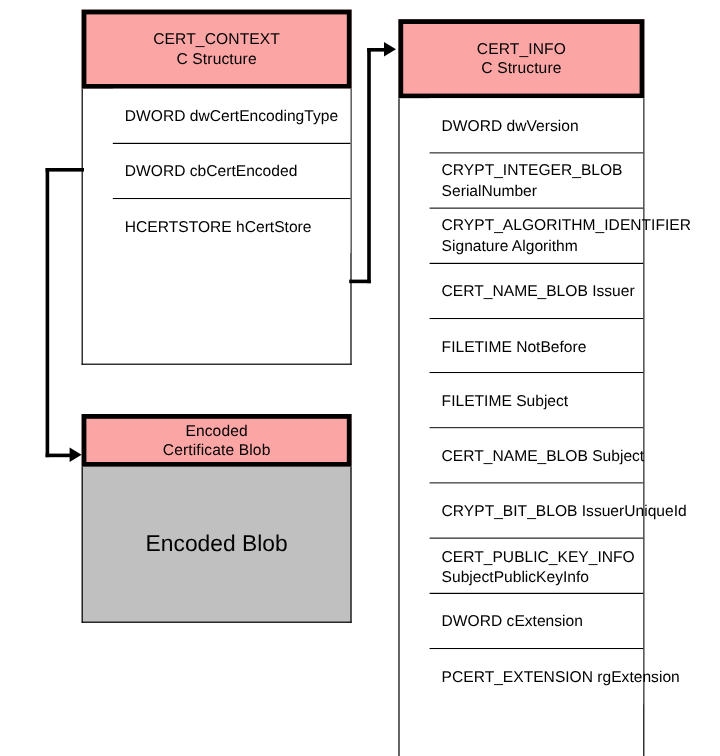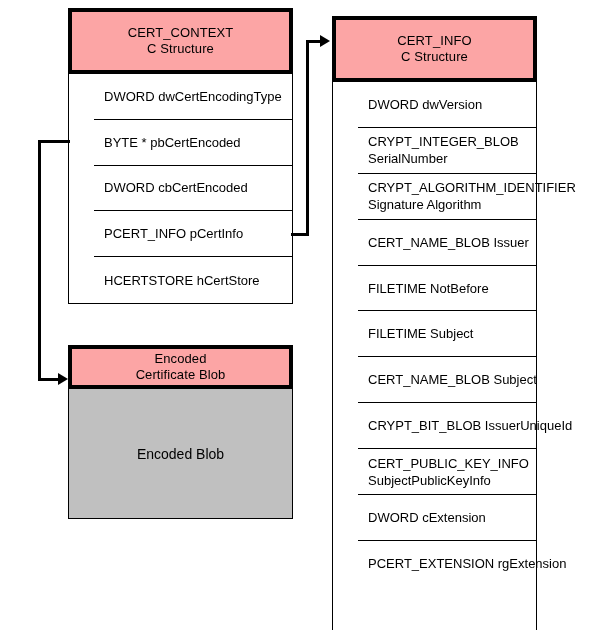--- a/index.html
+++ b/index.html
@@ -103,21 +103,21 @@
   }
   #blob-body {
     box-sizing: border-box;
     height: 130px;
     border: 1px solid #000000;
     border-top: none;
     background: #c0c0c0;
     display: flex;
     align-items: center;
     justify-content: center;
-    font-size: 14px;
+    font-size: 19px;
   }
 
   
   #cert-info {
     left: 332px;
     top: 16px;
     width: 205px;
   }
   #cert-info .struct-header {
     height: 66px;
@@ -166,27 +166,21 @@
   <div class="struct" id="cert-context">
     <div class="struct-header">
       <span class="hline">CERT_CONTEXT</span>
       <span class="hline">C Structure</span>
     </div>
     <div class="struct-rows">
       <div class="struct-row">
         <span class="rline">DWORD dwCertEncodingType</span>
       </div>
       <div class="struct-row">
-        <span class="rline">BYTE *  pbCertEncoded</span>
-      </div>
-      <div class="struct-row">
         <span class="rline">DWORD  cbCertEncoded</span>
-      </div>
-      <div class="struct-row">
-        <span class="rline">PCERT_INFO  pCertInfo</span>
       </div>
       <div class="struct-row">
         <span class="rline">HCERTSTORE  hCertStore</span>
       </div>
     </div>
   </div>
 
   <div class="struct" id="encoded-blob-box">
     <div class="struct-header">
       <span class="hline">Encoded</span>

